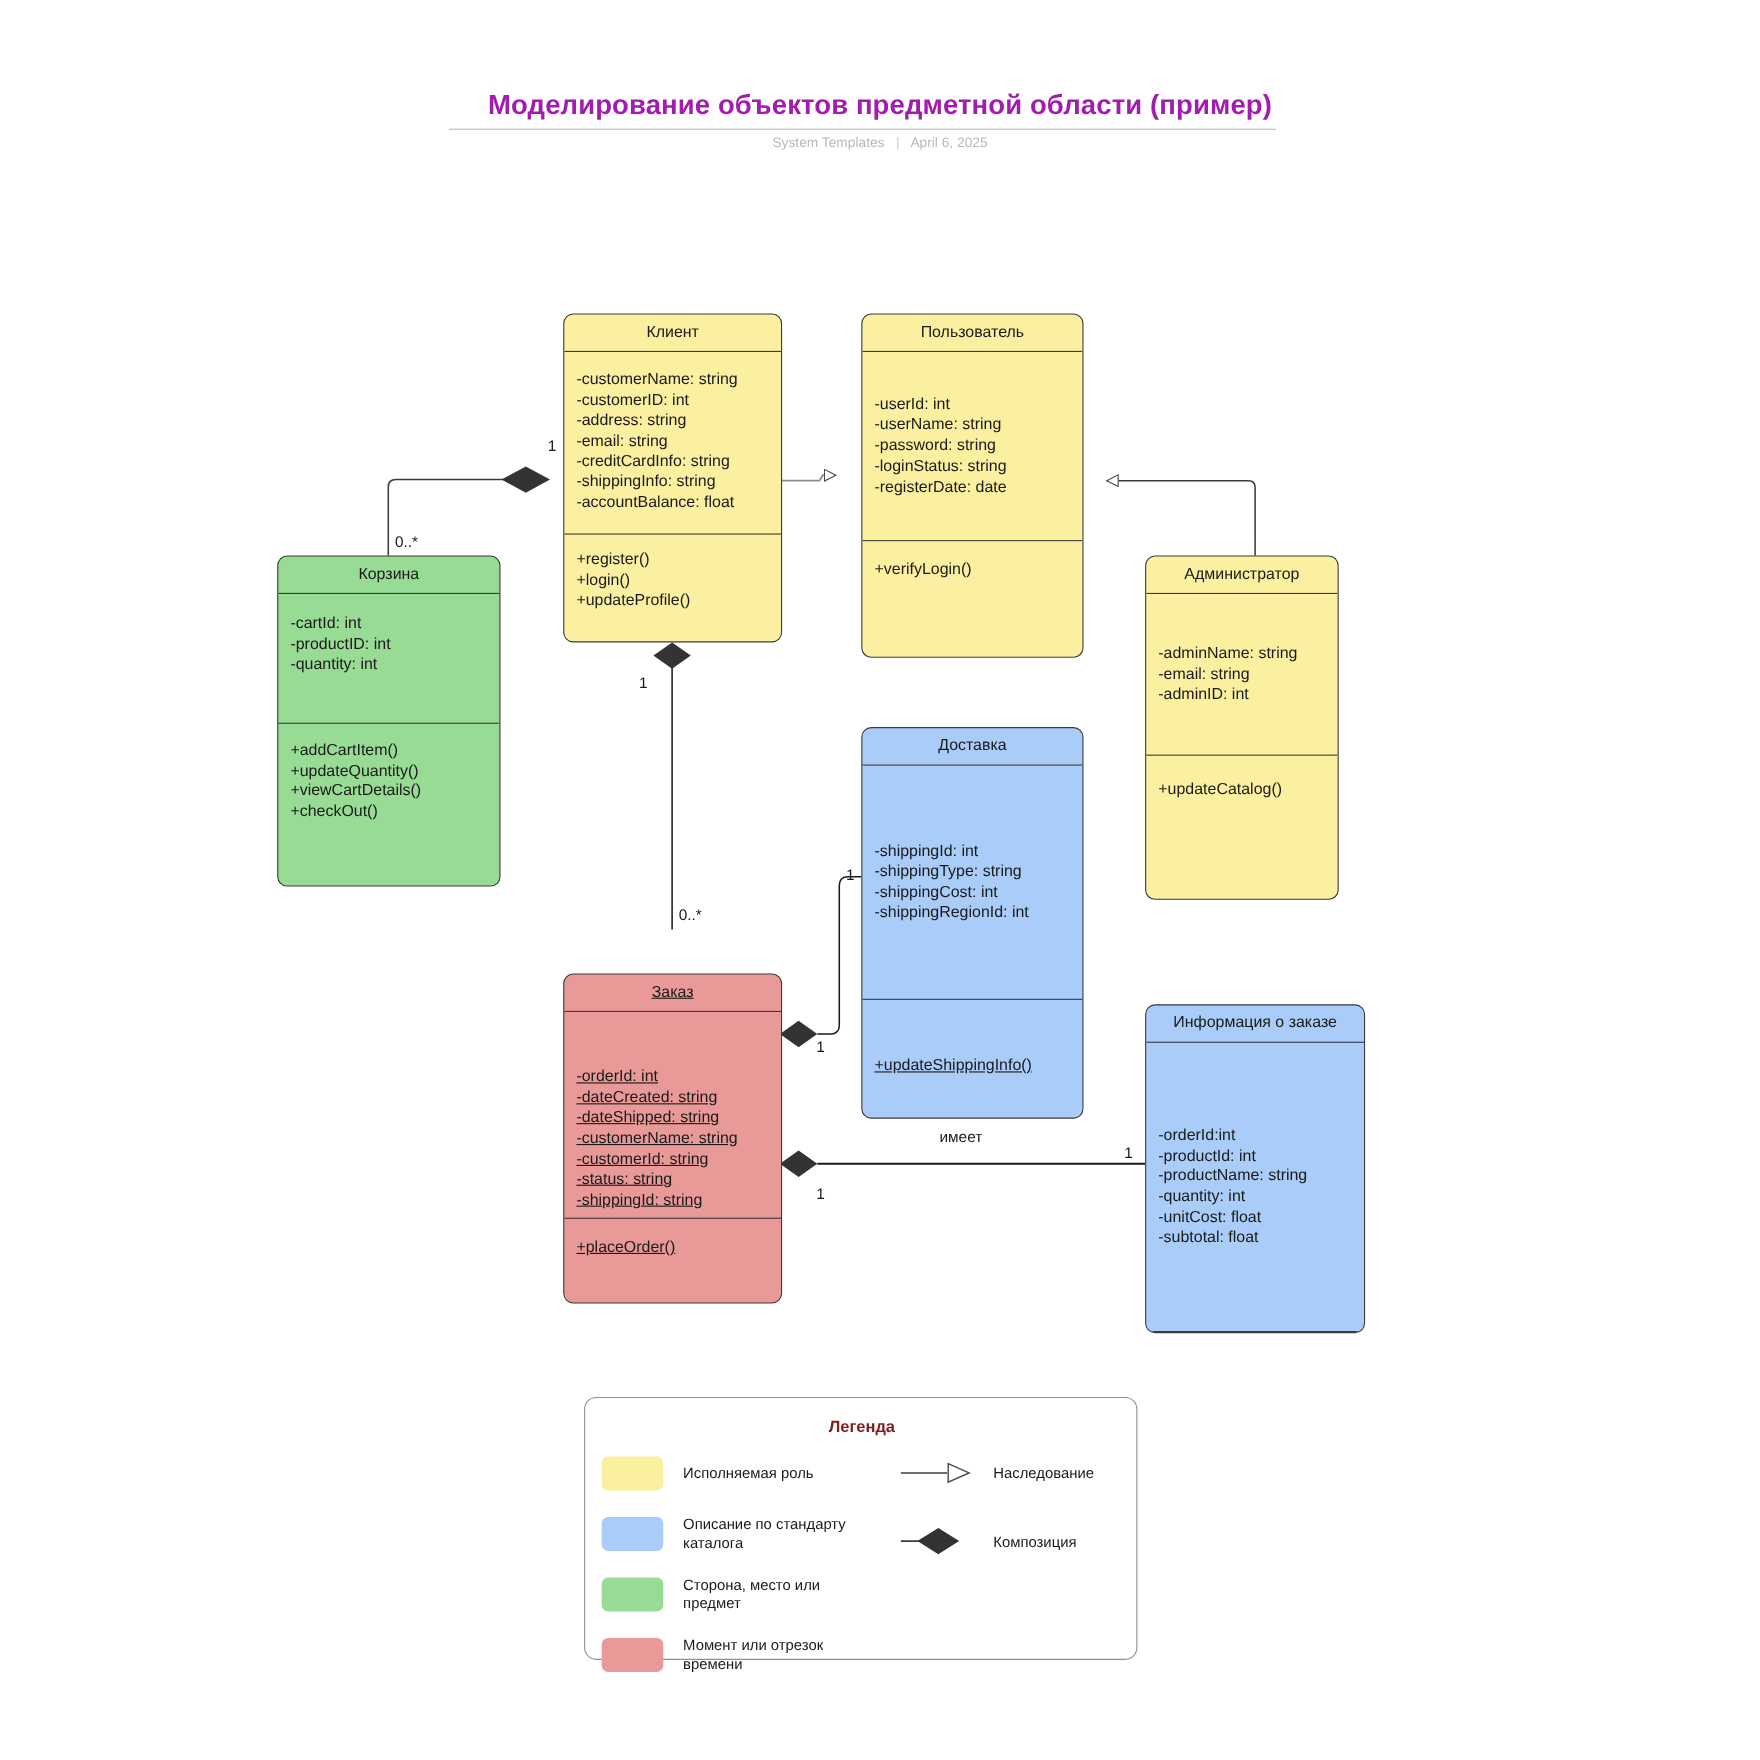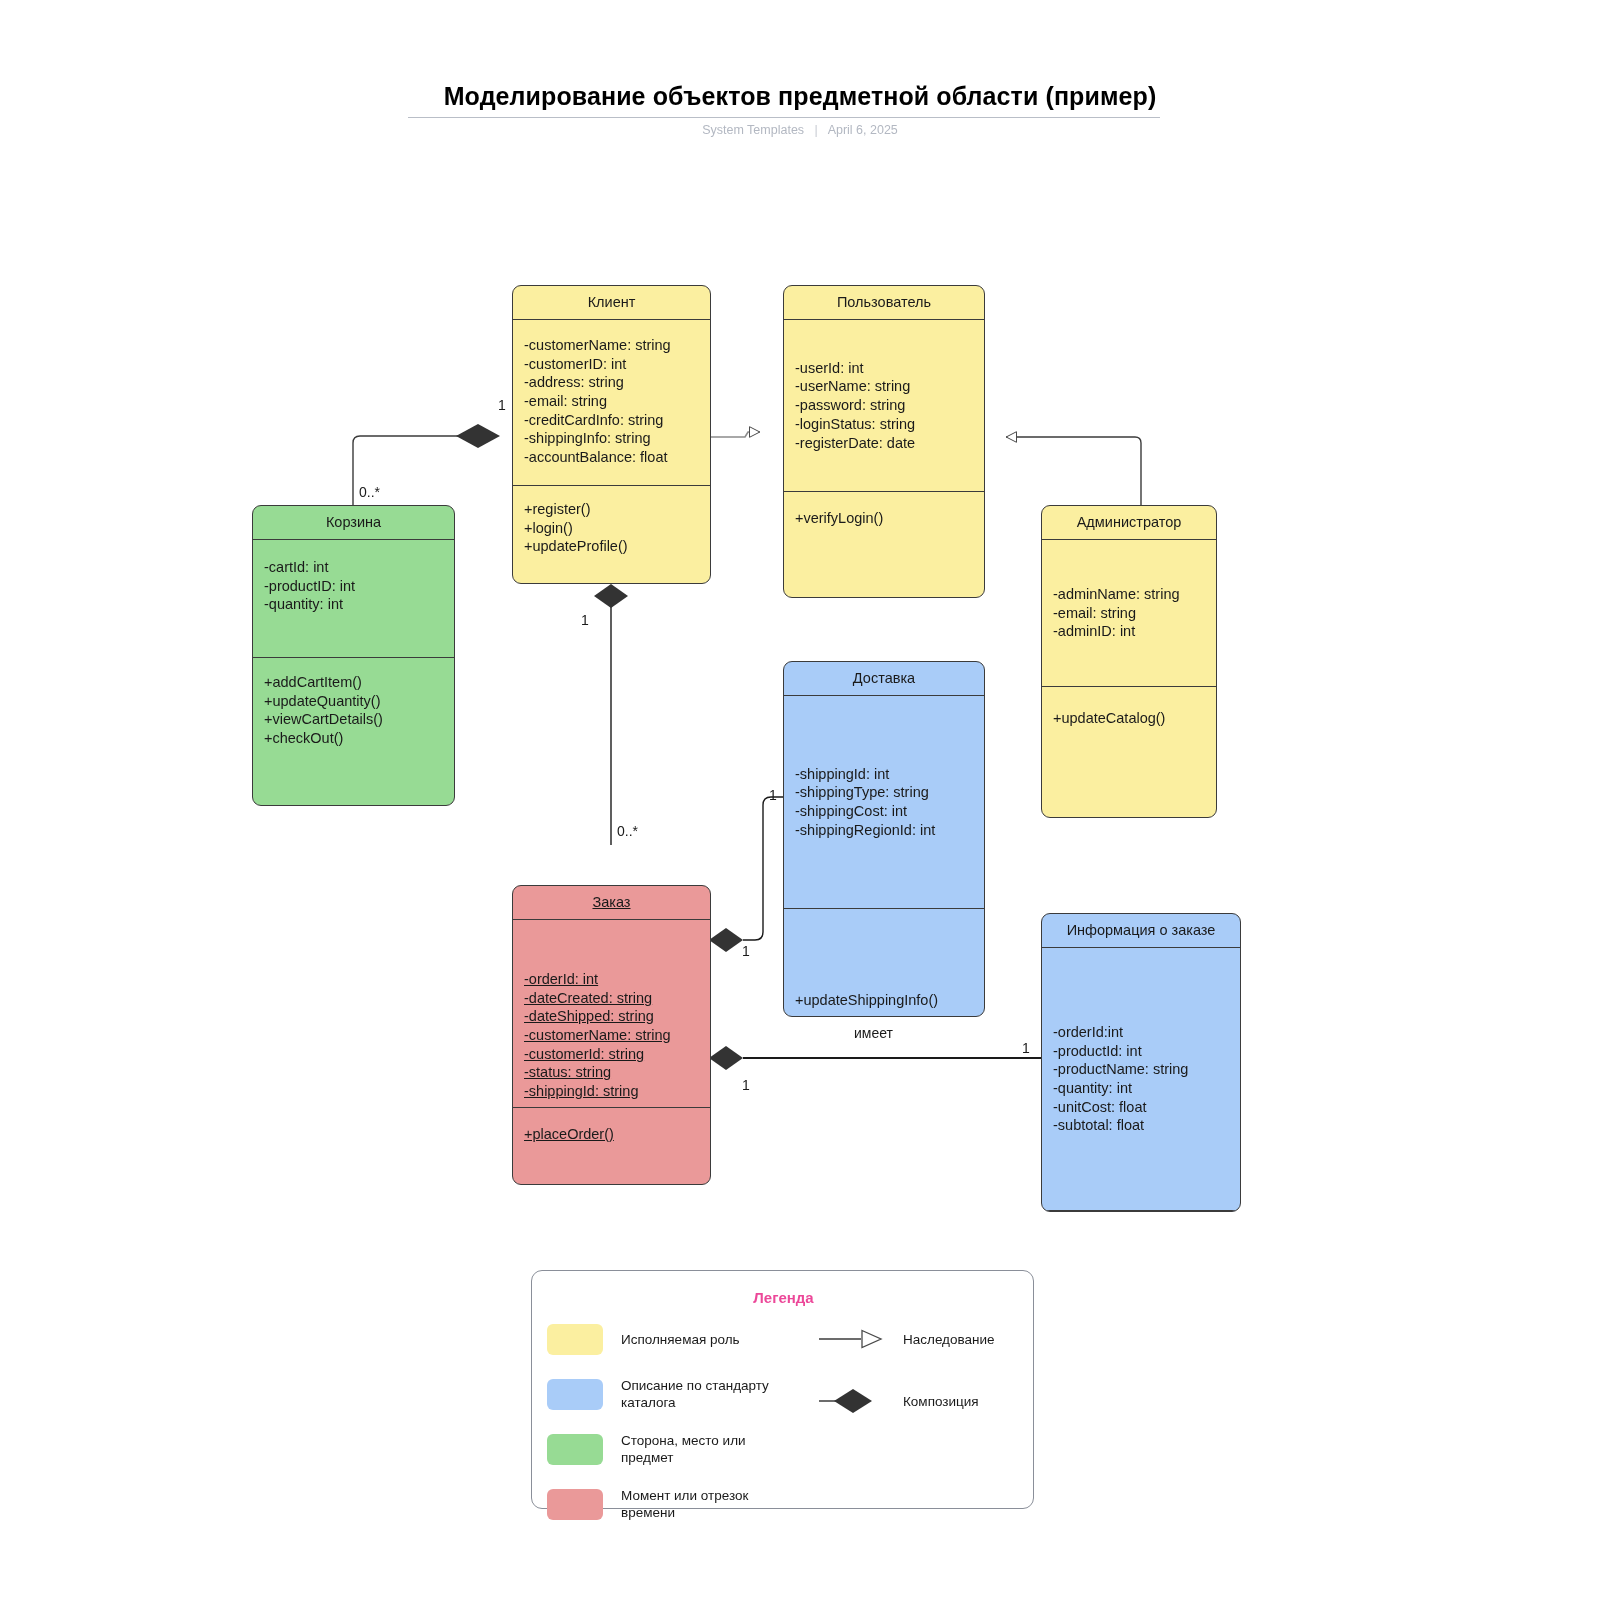--- a/index.html
+++ b/index.html
@@ -23,21 +23,21 @@
     left: 0; top: 0;
     width: 1600px;
     text-align: center;
   }
   #doc-title {
     position: absolute;
     left: 400px; top: 82px;
     width: 800px;
     font-size: 25px;
     font-weight: bold;
-    color: #000000;
+    color: #a21caf;
     letter-spacing: 0.1px;
     white-space: nowrap;
   }
   #title-rule {
     position: absolute;
     left: 408px; top: 117px;
     width: 752px;
     height: 1px;
     background: #b9bec7;
   }
@@ -123,21 +123,21 @@
   #node-shipping      { left: 783px;  top: 661px;  width: 202px; height: 356px; }
   #node-order         { left: 512px;  top: 885px;  width: 199px; height: 300px; text-decoration: underline; }
   #node-orderinfo     { left: 1041px; top: 913px;  width: 200px; height: 299px; }
 
   #node-client    .attrs { flex: 1 1 auto; justify-content: flex-start; padding-top: 16px; }
   #node-client    .ops   { min-height: 77px; justify-content: flex-start; padding-top: 14px; }
   #node-user      .ops   { min-height: 82px; justify-content: flex-start; padding-top: 17px; }
   #node-cart      .attrs { justify-content: flex-start; padding-top: 18px; }
   #node-cart      .ops   { min-height: 126px; justify-content: flex-start; padding-top: 15px; }
   #node-admin     .ops   { min-height: 102px; justify-content: flex-start; padding-top: 22px; }
-  #node-shipping  .ops   { min-height: 82px; justify-content: flex-end; padding-top: 19px; }
+  #node-shipping  .ops   { min-height: 82px; justify-content: center; padding-top: 19px; text-decoration: underline; }
   #node-order     .attrs { justify-content: flex-start; padding-top: 50px; }
   #node-order     .ops   { min-height: 63px; justify-content: flex-start; padding-top: 17px; }
   #node-orderinfo .ops   { min-height: 66px; justify-content: flex-start; padding-top: 18px; }
 
   
   .elabel {
     position: absolute;
     font-size: 14px;
     color: #1a1a1a;
     white-space: nowrap;
@@ -160,21 +160,21 @@
     border: 1px solid #8a8f99;
     border-radius: 11px;
   }
   #legend-title {
     position: absolute;
     left: 0; top: 18px;
     width: 503px;
     text-align: center;
     font-size: 15px;
     font-weight: bold;
-    color: #ec4899;
+    color: #7f1d1d;
   }
   .legend-col {
     position: absolute;
     display: flex;
     flex-direction: column;
   }
   #legend-colors { left: 15px; top: 48px; width: 250px; }
   #legend-lines  { left: 285px; top: 48px; width: 205px; }
 
   .lg-row {

